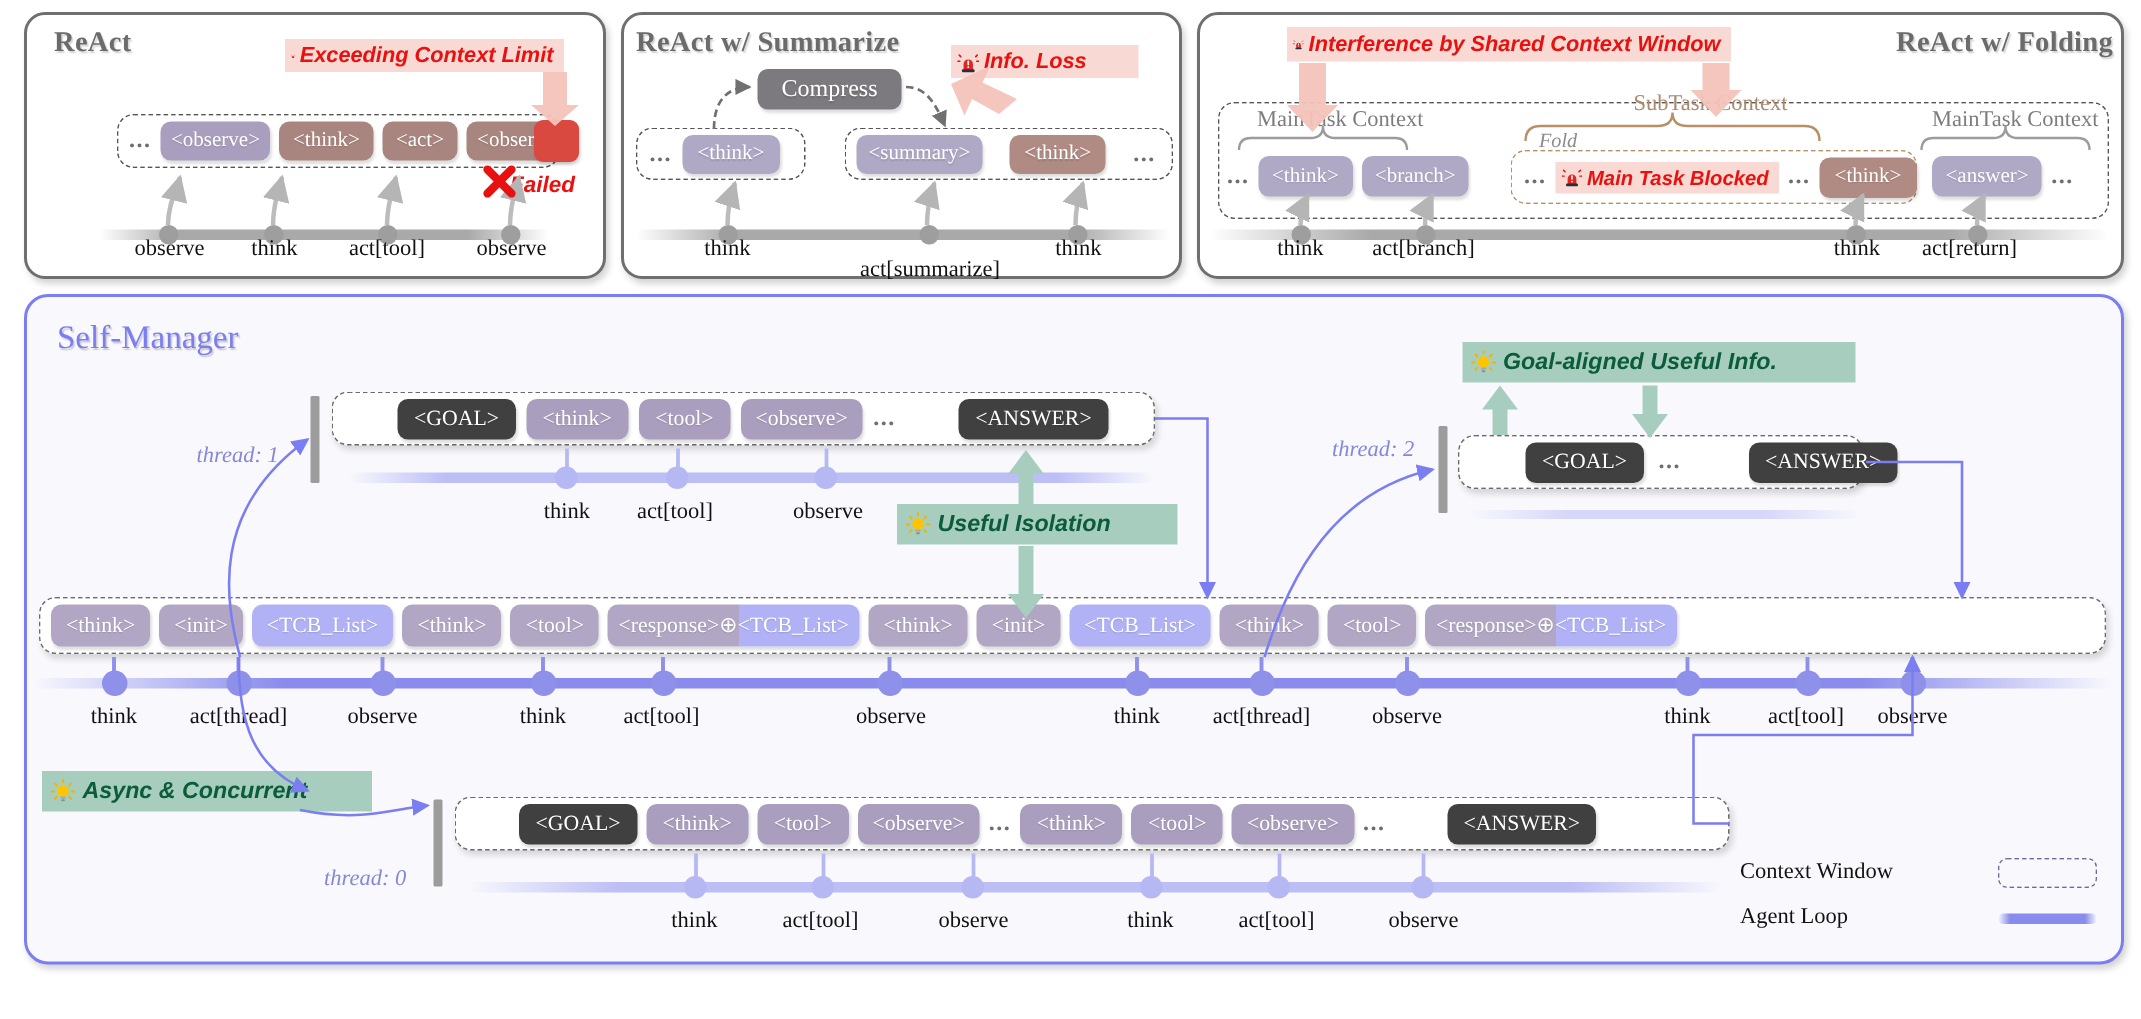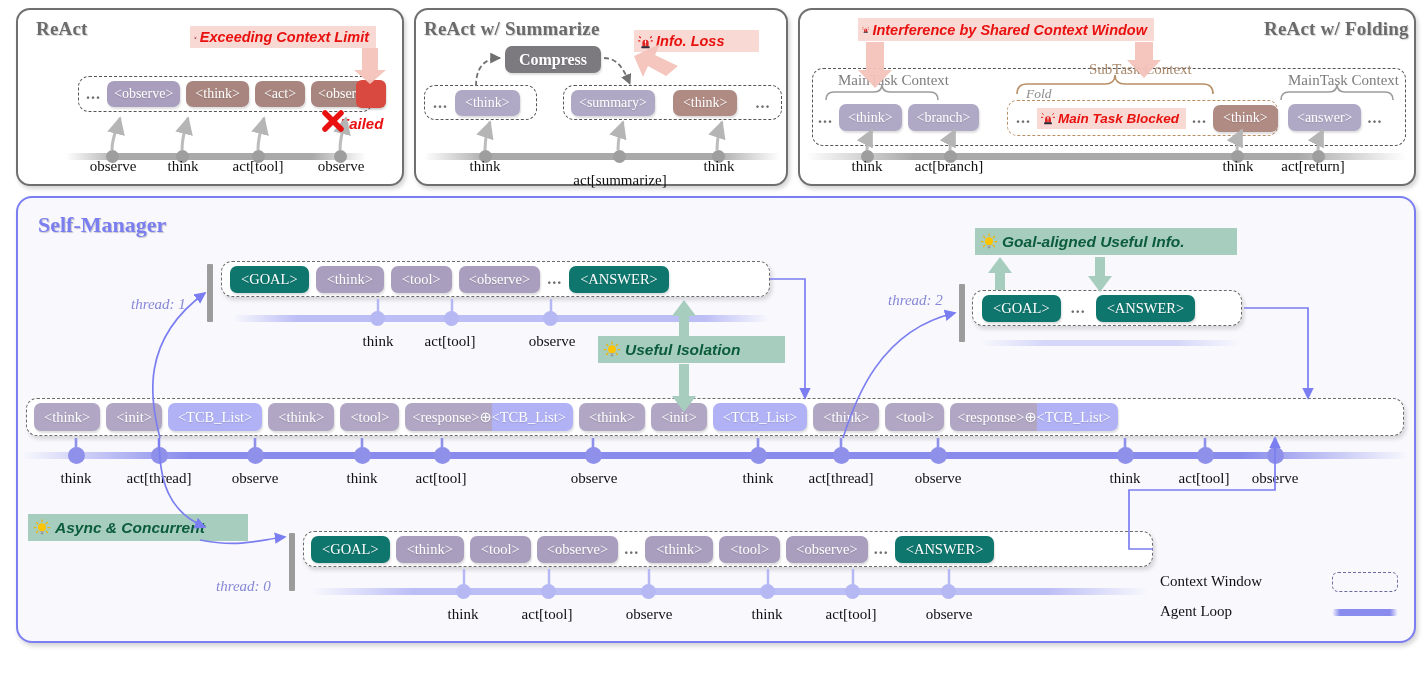--- a/index.html
+++ b/index.html
@@ -15,21 +15,21 @@
   
   .chip{display:inline-flex;align-items:center;justify-content:center;
         border-radius:7px;color:#ffffff;box-sizing:border-box;
         white-space:nowrap;text-shadow:0 1px 1px rgba(0,0,0,.14);
         box-shadow:1px 2px 2px rgba(0,0,0,.13);}
   .c-purple{background:#a99ebd;}
   .c-purple2{background:#b1a7c4;}
   .c-brown{background:#a8867f;}
   .c-brown2{background:#b08b84;}
   .c-red{background:#d9493f;}
-  .c-goal{background:#0f766e;}
+  .c-goal{background:#404040;margin-left:35px;}
   .c-gray{background:#7d7a7f;}
   .c-mpurple{background:#b0a9c6;}
   .c-blue{background:#b0b2f5;}
   .dots{color:#6d6d6d;font-weight:bold;letter-spacing:1px;display:inline-flex;align-items:center;}
 
   
   .ctxwin{position:absolute;border:1.8px dashed #555;border-radius:11px;box-sizing:border-box;
           display:flex;align-items:center;}
   .ctxwin-sm{position:absolute;border:1.8px dashed #6b6b6b;border-radius:11px;box-sizing:border-box;
           display:flex;align-items:center;}
@@ -116,21 +116,21 @@
     <svg width="15" height="15" viewBox="0 0 24 24">
       <path d="M4 6 L2.4 4.4 M20 6 L21.6 4.4 M3 11 L1 11 M21 11 L23 11" stroke="#e8110f" stroke-width="1.7" fill="none" stroke-linecap="round"></path>
       <path d="M7 20 v-6 a5 5 0 0 1 10 0 v6 z" fill="#e02420"></path>
       <rect x="5.3" y="19.4" width="13.4" height="3.3" rx="1" fill="#2c2c3a"></rect>
       <rect x="11.1" y="10" width="1.8" height="5.2" rx=".9" fill="#fff"></rect>
       <circle cx="12" cy="17.2" r="1" fill="#fff"></circle>
     </svg>
     <span class="alarm-txt">Info. Loss</span>
   </div>
 
-  <div class="chip c-gray" style="position:absolute;left:505px;top:46px;width:96px;height:27px;font-size:16px;font-weight:bold;">Compress</div>
+  <div class="chip c-gray" style="position:absolute;left:505px;top:46px;width:96px;height:27px;font-size:16px;">Compress</div>
 
   <div class="ctxwin" style="left:424px;top:85px;width:113px;height:35px;padding:0 8px;gap:7px;">
     <span class="dots" style="font-size:16px;">...</span>
     <span class="chip c-mpurple" style="height:26px;padding:0 10px;font-size:14px;">&lt;think&gt;</span>
   </div>
 
   <div class="ctxwin" style="left:563px;top:85px;width:219px;height:35px;padding:0 7px;gap:18px;">
     <span class="chip c-mpurple" style="height:26px;padding:0 8px;font-size:14px;">&lt;summary&gt;</span>
     <span class="chip c-brown2" style="height:26px;padding:0 10px;font-size:14px;">&lt;think&gt;</span>
     <span class="dots" style="font-size:16px;">...</span>
@@ -198,21 +198,21 @@
   <div class="dot dot-gray" style="left:1231px;top:150px;"></div>
   <div class="dot dot-gray" style="left:1312px;top:150px;"></div>
   <div class="tlab" style="left:829px;top:158px;width:76px;">think</div>
   <div class="tlab" style="left:894px;top:158px;width:110px;">act[branch]</div>
   <div class="tlab" style="left:1200px;top:158px;width:76px;">think</div>
   <div class="tlab" style="left:1258px;top:158px;width:110px;">act[return]</div>
 
   <div style="position:absolute;left:16px;top:196px;width:1400px;height:447px;background:#f8f8fd;
               border:2.5px solid #7b7ef0;border-radius:16px;box-sizing:border-box;
               box-shadow:2px 3px 5px rgba(0,0,0,.18);"></div>
-  <div style="position:absolute;left:38px;top:212px;font-size:22px;font-weight:bold;color:#7b7ef0;
+  <div style="position:absolute;left:38px;top:212px;font-size:22px;font-weight:normal;color:#7b7ef0;
               text-shadow:1px 1px 1px rgba(0,0,0,.2);">Self-Manager</div>
 
   <div class="threadlab" style="left:131px;top:272px;margin-top:24px;">thread: 1</div>
   <div class="threadbar" style="left:207px;top:264px;width:6px;height:58px;"></div>
 
   <div class="ctxwin-sm" style="left:221px;top:261px;width:549px;height:36px;padding:0 8px;gap:7px;background:#fff;box-shadow:2px 3px 4px rgba(0,0,0,.14);">
     <span class="chip c-goal" style="height:27px;padding:0 11px;font-size:14.5px;">&lt;GOAL&gt;</span>
     <span class="chip c-purple" style="height:27px;padding:0 11px;font-size:14.5px;">&lt;think&gt;</span>
     <span class="chip c-purple" style="height:27px;padding:0 11px;font-size:14.5px;">&lt;tool&gt;</span>
     <span class="chip c-purple" style="height:27px;padding:0 10px;font-size:14.5px;">&lt;observe&gt;</span>

